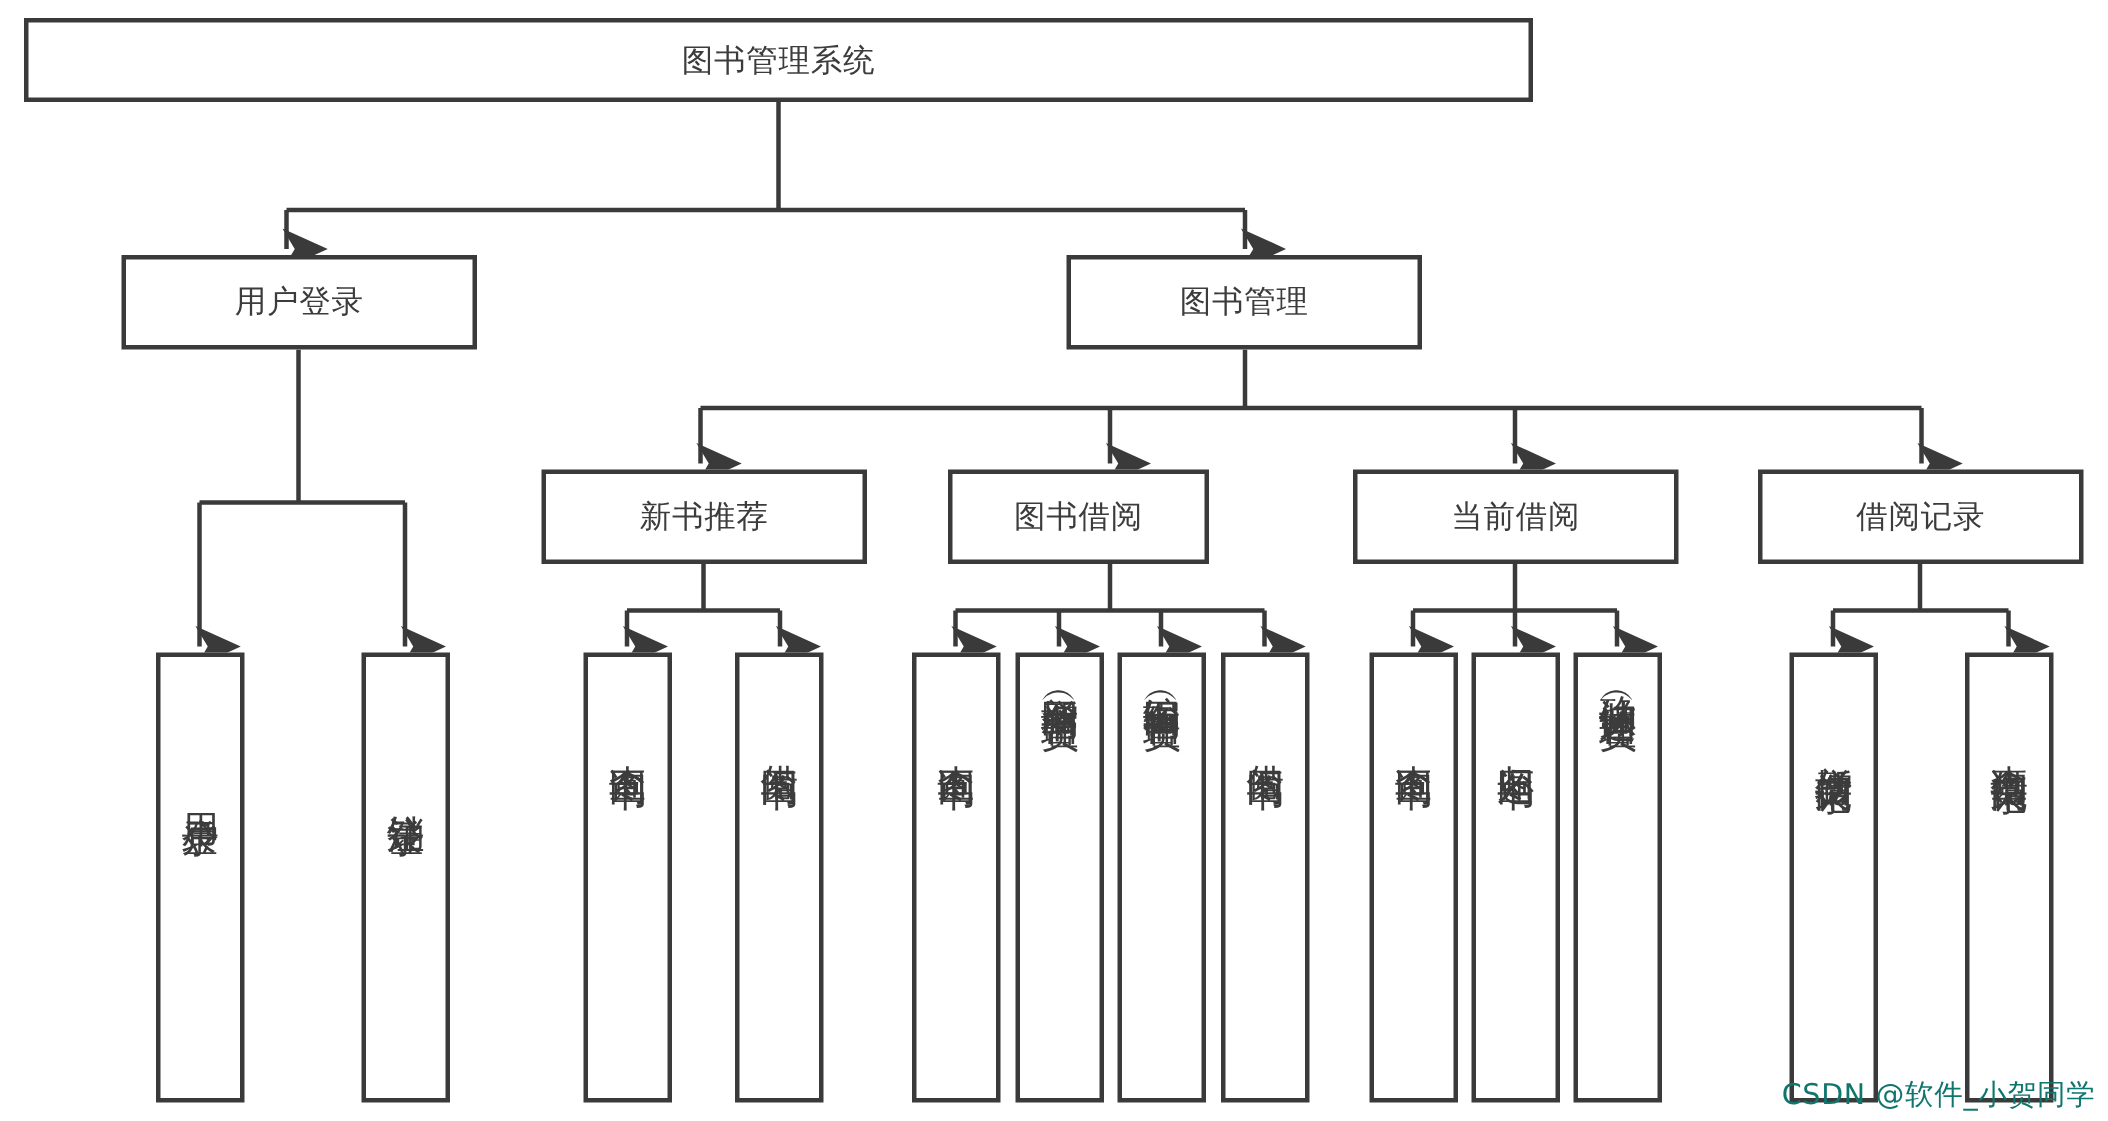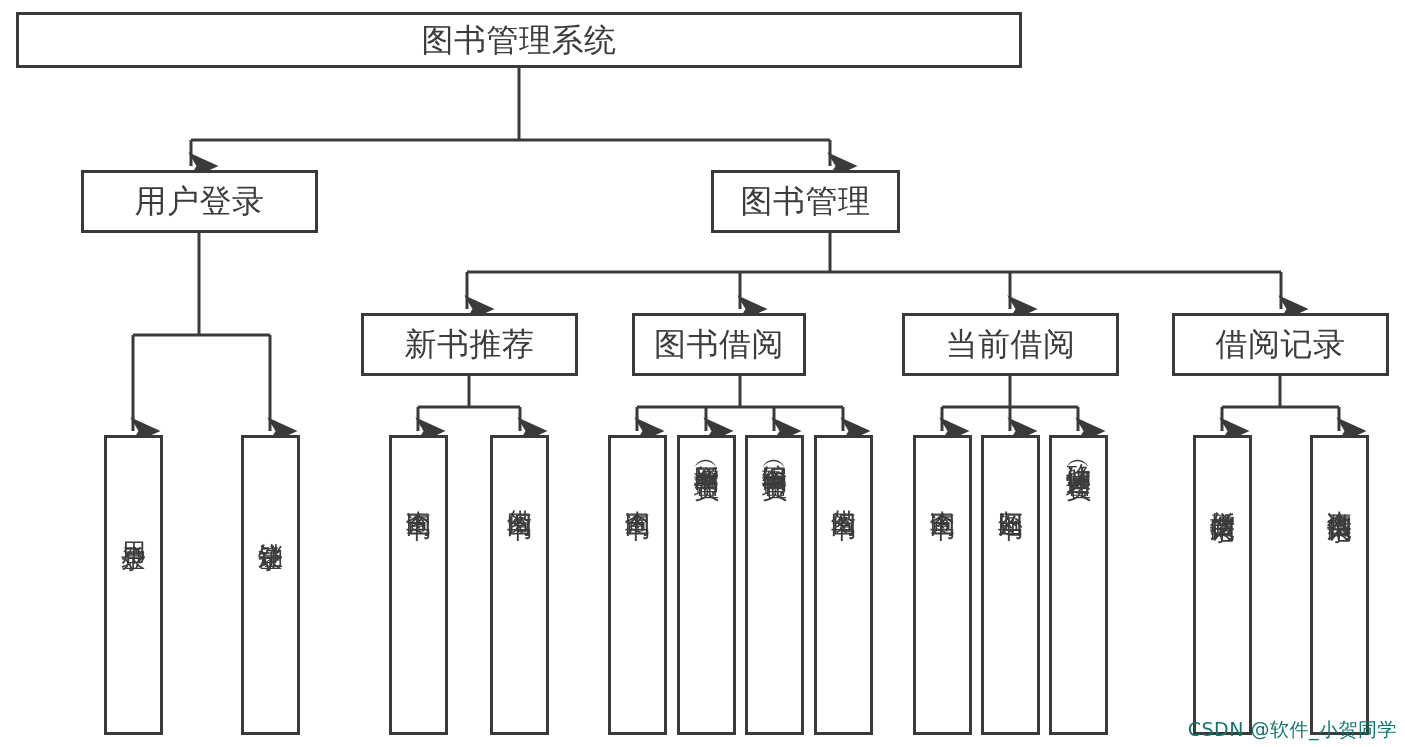--- a/index.html
+++ b/index.html
@@ -32,21 +32,21 @@
     color: #3c3c3c;
     display: flex;
     align-items: center;
     justify-content: center;
     z-index: 2;
   }
   .node.root {
     border-width: 3px;
   }
   .node-label {
-    font-size: 32px;
+    font-size: 21px;
     line-height: 1.15;
     letter-spacing: 0.5px;
     white-space: nowrap;
     color: #3c3c3c;
   }
   .node.leaf {
     align-items: flex-start;
     justify-content: center;
     padding-top: 6px;
   }
@@ -134,21 +134,21 @@
     </g>
   </svg>
 
   <div class="node root" style="left:16px; top:12px; width:1006px; height:56px;">
     <span class="node-label">图书管理系统</span>
   </div>
 
   <div class="node" style="left:81px; top:170px; width:237px; height:63px;">
     <span class="node-label">用户登录</span>
   </div>
-  <div class="node" style="left:711px; top:170px; width:189px; height:63px;">
+  <div class="node" style="left:711px; top:170px; width:237px; height:63px;">
     <span class="node-label">图书管理</span>
   </div>
 
   <div class="node" style="left:361px; top:313px; width:217px; height:63px;font-family:Liberation Serif, serif;">
     <span class="node-label">新书推荐</span>
   </div>
   <div class="node" style="left:632px; top:313px; width:174px; height:63px;">
     <span class="node-label">图书借阅</span>
   </div>
   <div class="node" style="left:1172px; top:313px; width:217px; height:63px;">

